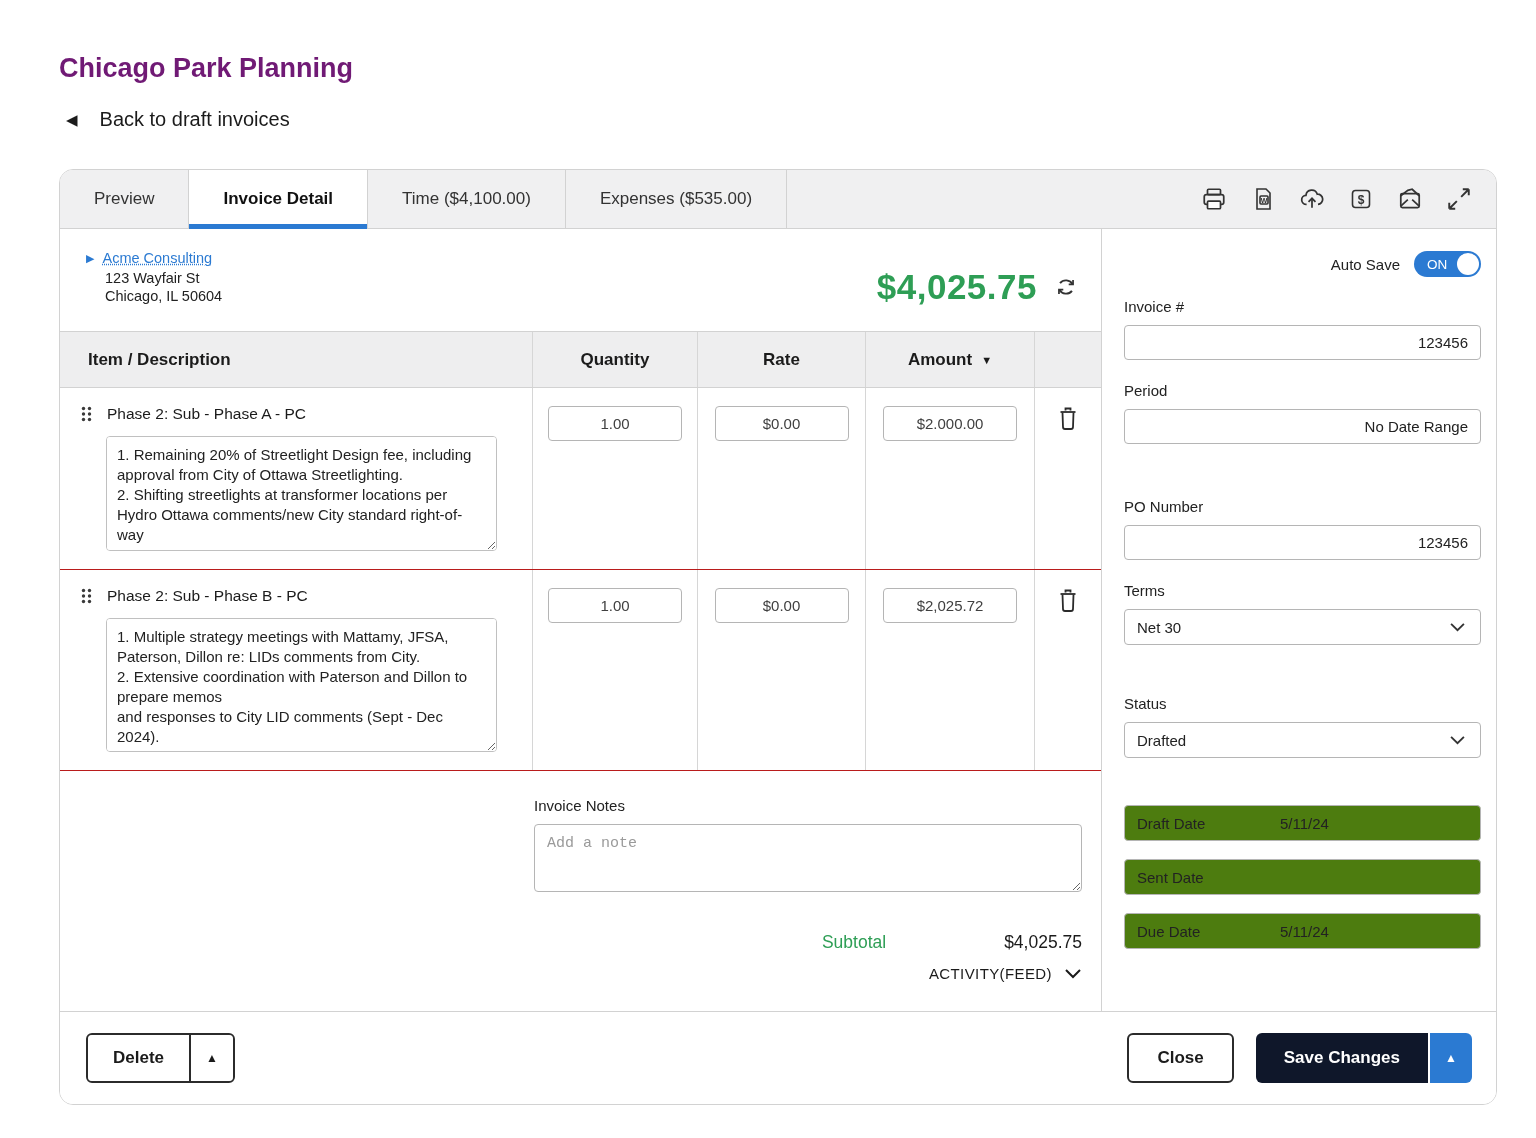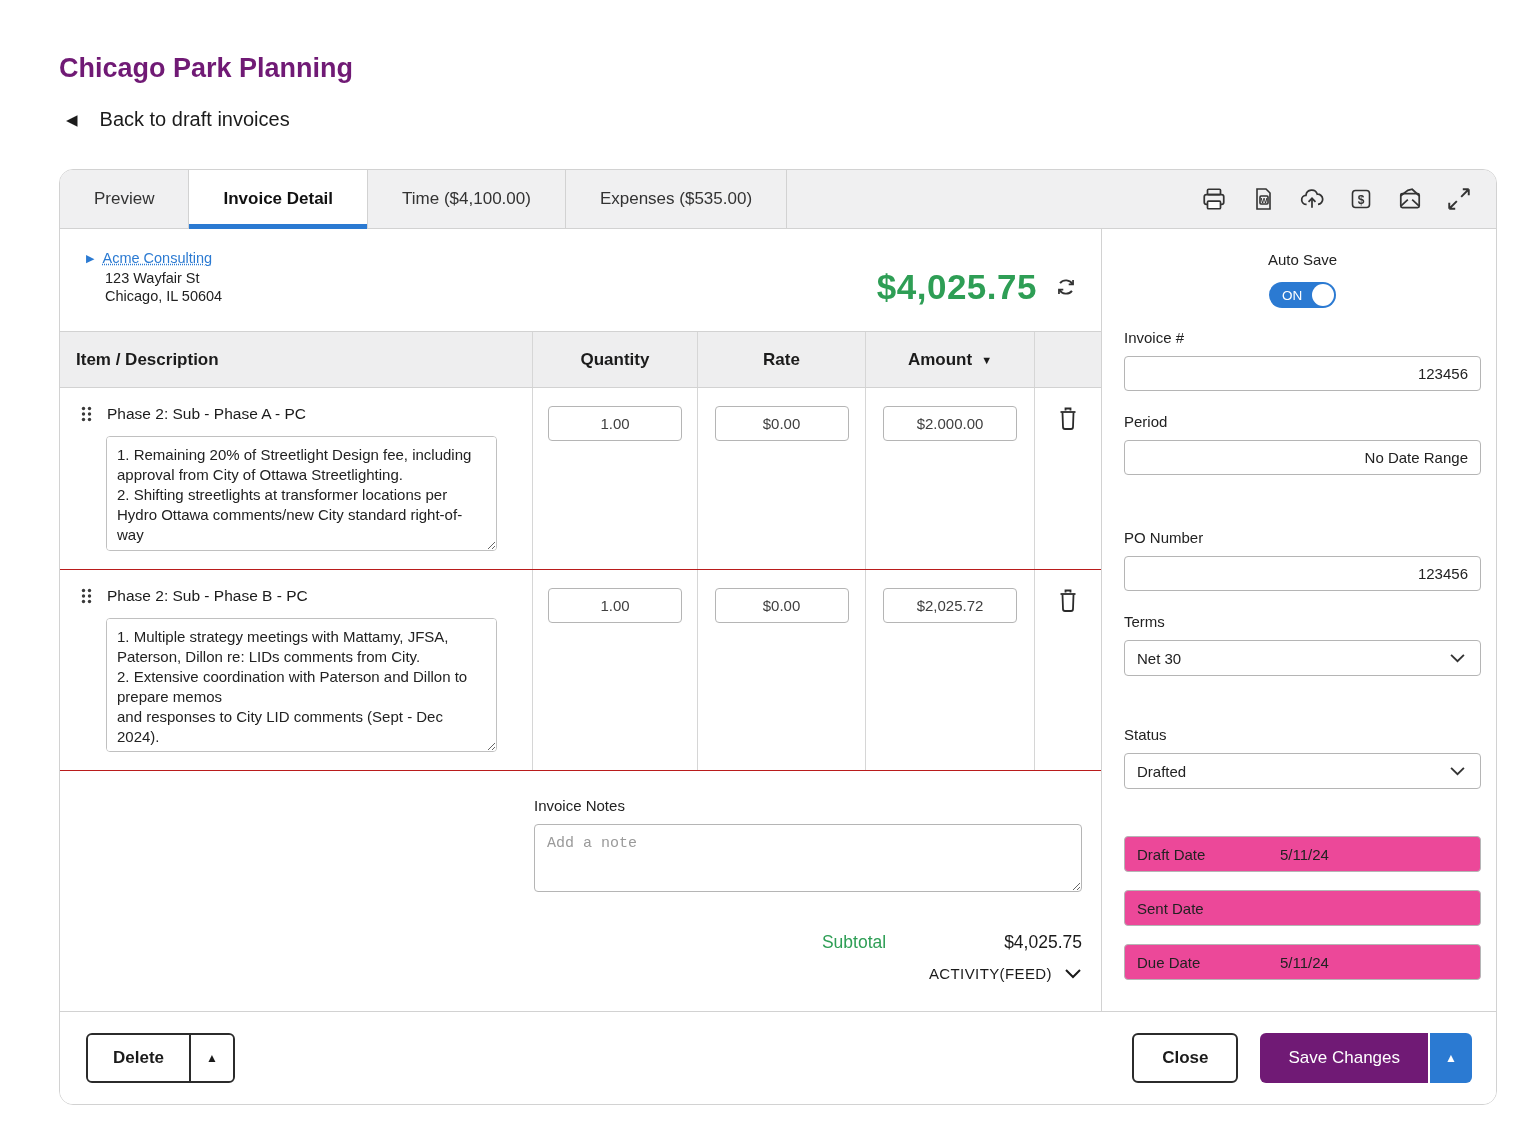--- a/index.html
+++ b/index.html
@@ -41,21 +41,21 @@
   .total { font-size:35px; font-weight:bold; color:#2e9e55; letter-spacing:0.5px; }
 
   
   .thead { height:57px; flex:0 0 57px; background:#eeeeef; border-top:1px solid #d2d2d2;
            border-bottom:1px solid #d2d2d2; display:flex; font-weight:bold; font-size:17px; color:#1b1b1b; }
   .col-desc { flex:1; min-width:0; }
   .col-qty  { width:165px; flex:0 0 165px; border-left:1px solid #d6d6d6; }
   .col-rate { width:168px; flex:0 0 168px; border-left:1px solid #d6d6d6; }
   .col-amt  { width:169px; flex:0 0 169px; border-left:1px solid #d6d6d6; }
   .col-trash{ width:67px;  flex:0 0 67px;  border-left:1px solid #d6d6d6; }
-  .thead .col-desc { display:flex; align-items:center; padding-left:16px; }
+  .thead .col-desc { display:flex; align-items:center; padding-left:28px; }
   .thead .col-qty, .thead .col-rate, .thead .col-amt, .thead .col-trash
         { display:flex; align-items:center; justify-content:center; gap:9px; }
   .amt-arrow { font-size:11px; color:#1b1b1b; }
 
   .item-row { display:flex; border-bottom:1px solid #b91c1c; }
   .item-row .col-desc { padding:17px 16px 18px 20px; }
   .item-title-row { display:flex; align-items:center; gap:14px; }
   .drag-handle { cursor:grab; display:flex; }
   .item-title { font-size:15.5px; color:#1b1b1b; }
   textarea.desc { display:block; width:391px; margin:13px 0 0 26px; padding:8px 10px;
@@ -75,50 +75,50 @@
   textarea.notes { width:100%; height:68px; padding:10px 12px; font-family:Liberation Mono, monospace;
                    font-size:15px; color:#222; border:1px solid #b5b5b5; border-radius:4px; }
   textarea.notes::placeholder { color:#9a9a9a; }
   .subtotal-row { margin-top:36px; display:flex; justify-content:flex-end; align-items:center; font-size:17.5px; }
   .subtotal-label { color:#2e9e55; }
   .subtotal-value { color:#1b1b1b; margin-left:118px; }
   .activity-row { margin-top:12px; display:flex; justify-content:flex-end; align-items:center; gap:12px;
                   font-size:15px; color:#1b1b1b; letter-spacing:0.4px; cursor:pointer; }
 
   
-  .autosave-row { display:flex; justify-content:flex-end; align-items:center; gap:14px; margin-bottom:21px;flex-direction:column; }
+  .autosave-row { display:flex; justify-content:flex-end; align-items:center; gap:14px; margin-bottom:21px; }
   .autosave-label { font-size:15px; color:#222; }
   .toggle { width:67px; height:26px; background:#2b7ad2; border-radius:13px; position:relative;
             display:flex; align-items:center; padding-left:13px; cursor:pointer; }
   .toggle-state { color:#fff; font-size:13.5px; }
   .knob { position:absolute; right:2px; top:2px; width:22px; height:22px; background:#fff; border-radius:50%; }
   .field label { display:block; font-size:15px; color:#222; margin-bottom:10px; }
   .field input { width:100%; height:35px; border:1px solid #b5b5b5; border-radius:4px; text-align:right;
                  padding:0 12px; font-size:15px; color:#222; font-family:"Liberation Sans", sans-serif; background:#fff; }
   .mb-std { margin-bottom:22px; } .mb-big1 { margin-bottom:54px; } .mb-big2 { margin-bottom:50px; } .mb-big3 { margin-bottom:47px; }
   .select { height:36px; border:1px solid #b5b5b5; border-radius:4px; background:#fff; display:flex;
             align-items:center; justify-content:space-between; padding:0 14px 0 12px; cursor:pointer; font-size:15px; }
   .datebox { height:36px; border:1px solid #b5b5b5; border-radius:4px; display:flex; align-items:center;
-             padding-left:12px; margin-bottom:18px; font-size:15px; cursor:pointer; background:#ec4899; }
+             padding-left:12px; margin-bottom:18px; font-size:15px; cursor:pointer; background:#4d7c0f; }
   .datebox .dlabel { width:143px; color:#222; }
 
   
   .footer { height:93px; flex:0 0 93px; border-top:1px solid #d2d2d2; display:flex; align-items:center;
             justify-content:space-between; padding:0 24px 0 26px; background:#fff; }
   .split-delete { display:flex; border:2px solid #2b2b2b; border-radius:6px; overflow:hidden; background:#a3a3a3; }
   .delete-main { padding:0 25px; height:46px; display:flex; align-items:center; font-size:17px; font-weight:bold;
                  background:#fff; border:none; border-right:2px solid #2b2b2b; cursor:pointer; color:#1b1b1b;
                  font-family:"Liberation Sans", sans-serif; }
   .delete-arrow { width:42px; display:flex; align-items:center; justify-content:center; background:#fff; border:none;
                   cursor:pointer; font-size:12px; color:#1b1b1b; }
   .footer-right { display:flex; align-items:center; gap:22px; }
   .close-btn { height:50px; padding:0 28px; border:2px solid #2b2b2b; border-radius:6px; background:#fff;
                font-size:17px; font-weight:bold; color:#1b1b1b; cursor:pointer; font-family:"Liberation Sans", sans-serif; }
   .split-save { display:flex; gap:2px; }
-  .save-main { height:50px; padding:0 28px; background:#701a75; color:#fff; font-size:17px; font-weight:normal;
+  .save-main { height:50px; padding:0 28px; background:#0f172a; color:#fff; font-size:17px; font-weight:bold;
                border:none; border-radius:6px 0 0 6px; cursor:pointer; font-family:"Liberation Sans", sans-serif; }
   .save-arrow { width:42px; height:50px; background:#2b7ad2; color:#fff; border:none; border-radius:0 6px 6px 0;
                 cursor:pointer; font-size:12px; }
   svg { display:block; }
 </style>
 </head>
 <body>
 
 <h1 class="page-title">Chicago Park Planning</h1>
 <div class="back-row">

